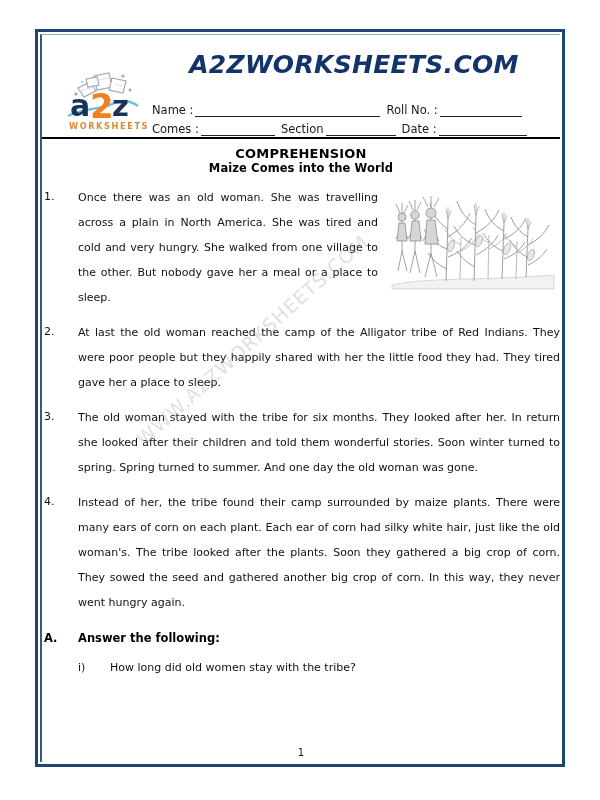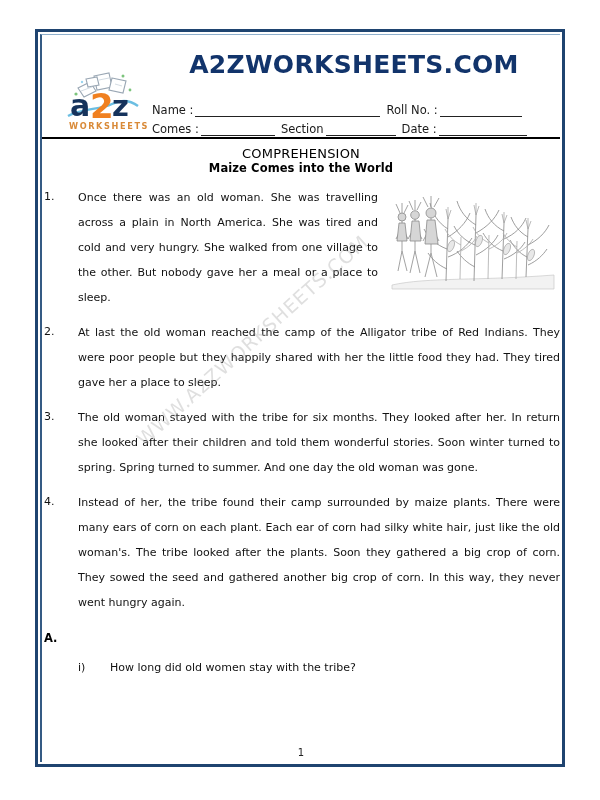--- a/index.html
+++ b/index.html
@@ -59,20 +59,21 @@
     position: absolute;
     left: 110px;
     top: 14px;
     width: 400px;
     text-align: center;
     font-size: 25px;
     font-weight: bold;
     letter-spacing: 0.3px;
     color: #12346b;
     font-family: "DejaVu Sans", "Liberation Sans", sans-serif;
+    font-style: italic;
   }
 
   
   .logo {
     position: absolute;
     left: 16px;
     top: 24px;
     width: 90px;
     height: 74px;
   }
@@ -125,21 +126,21 @@
     left: 42px;
     top: 140px;
     width: 518px;
     height: 624px;
     box-sizing: border-box;
   }
 
   .doc-title {
     text-align: center;
     font-size: 13px;
-    font-weight: normal;
+    font-weight: bold;
     color: #000;
     margin-top: 6px;
     letter-spacing: 0.2px;
   }
   .doc-subtitle {
     text-align: center;
     font-size: 11.5px;
     font-weight: bold;
     color: #000;
     letter-spacing: 0.1px;
@@ -412,20 +413,21 @@
       <div class="para-text">The old woman stayed with the tribe for six months. They looked after her. In return she looked after their children and told them wonderful stories. Soon winter turned to spring. Spring turned to summer. And one day the old woman was gone.</div>
     </div>
 
     <div class="para">
       <div class="para-num">4.</div>
       <div class="para-text">Instead of her, the tribe found their camp surrounded by maize plants. There were many ears of corn on each plant. Each ear of corn had silky white hair, just like the old woman's. The tribe looked after the plants. Soon they gathered a big crop of corn. They sowed the seed and gathered another big crop of corn. In this way, they never went hungry again.</div>
     </div>
 
     <div class="qsection">
       <div class="q-letter">A.</div>
+      <div class="q-heading">Answer the following:</div>
     </div>
 
     <div class="qitem">
       <div class="q-rom">i)</div>
       <div class="q-text">How long did old women stay with the tribe?</div>
     </div>
 
     <div class="page-num">1</div>
   </div>
 

